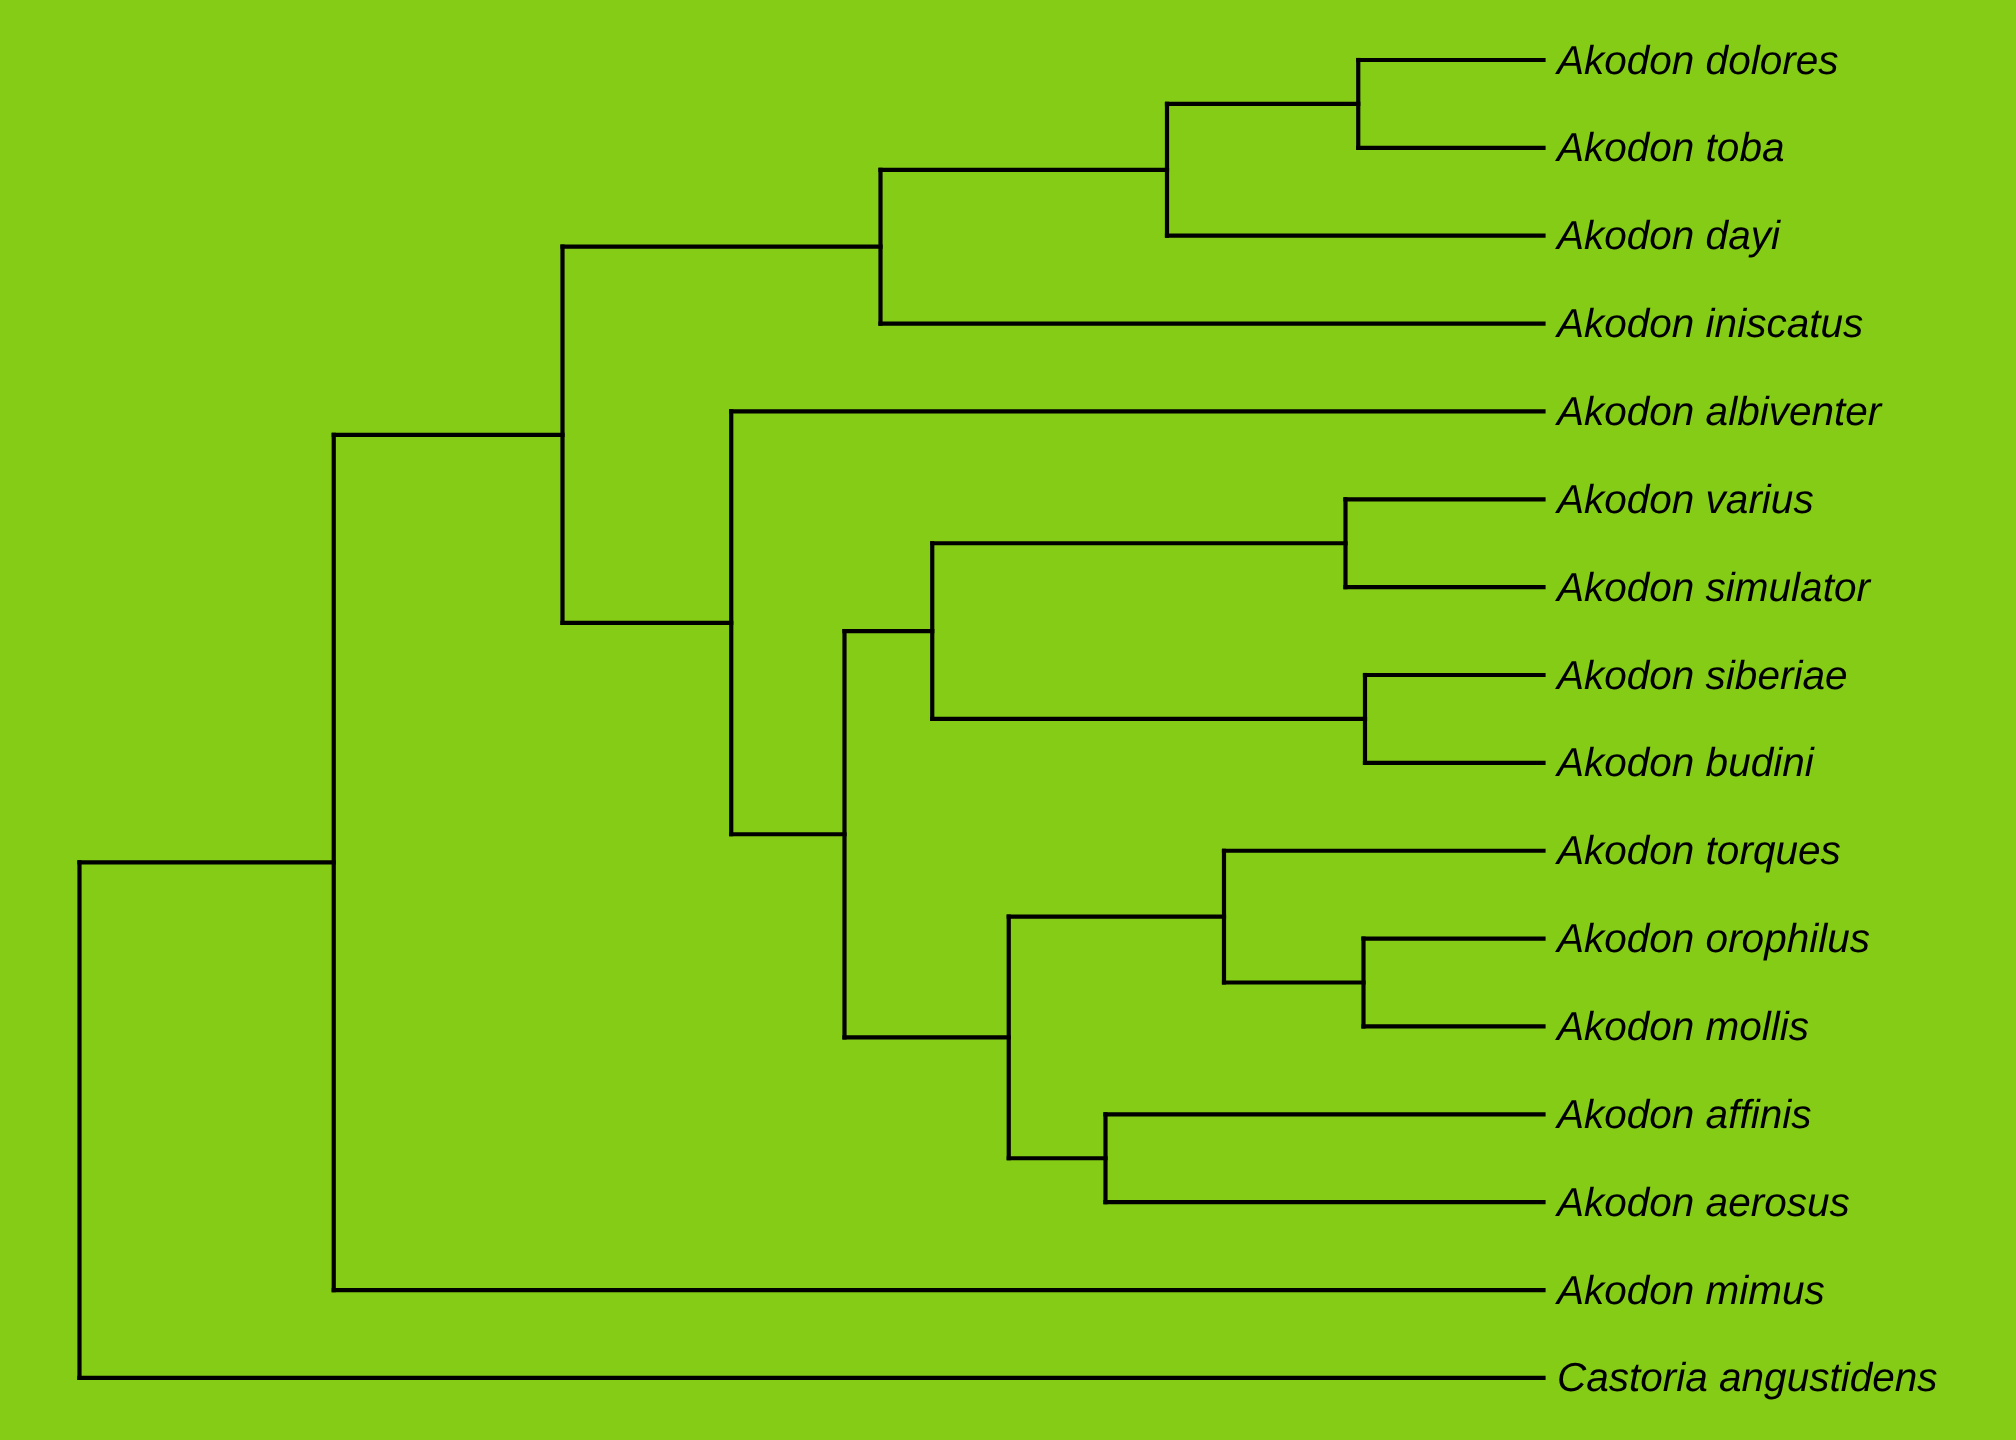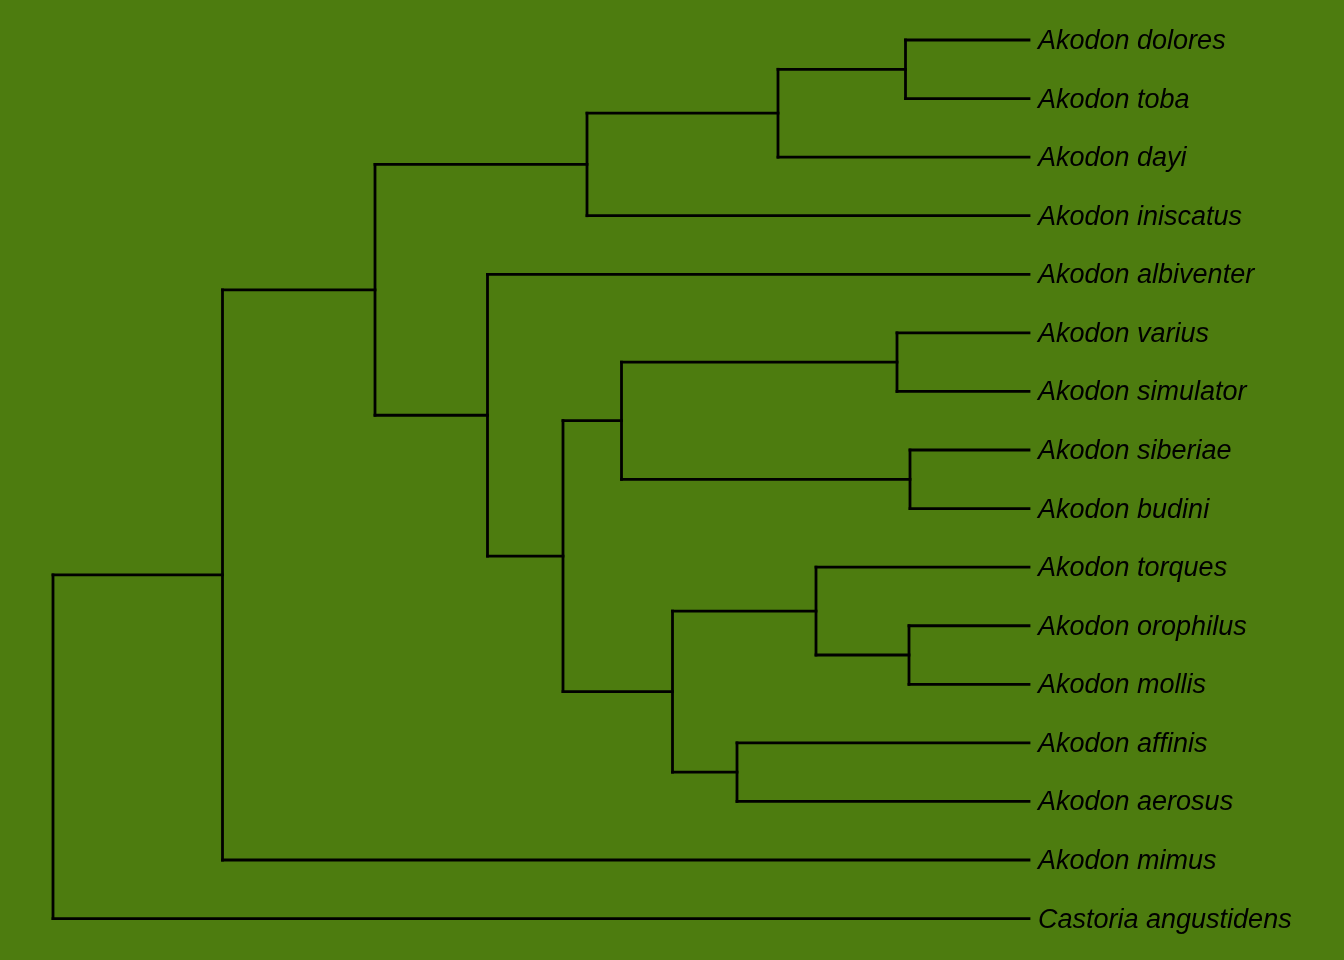--- a/index.html
+++ b/index.html
@@ -4,21 +4,21 @@
 <style>
   html, body {
     margin: 0;
     padding: 0;
     background: #ffffff;
   }
   .canvas {
     position: relative;
     width: 1344px;
     height: 960px;
-    background: #4d7c0f;
+    background: #84cc16;
     overflow: hidden;
   }
   svg text.tip-label {
     font-family: "Liberation Sans", "DejaVu Sans", sans-serif;
     font-style: italic;
     font-size: 27px;
     fill: #000000;
   }
 </style>
 </head>

